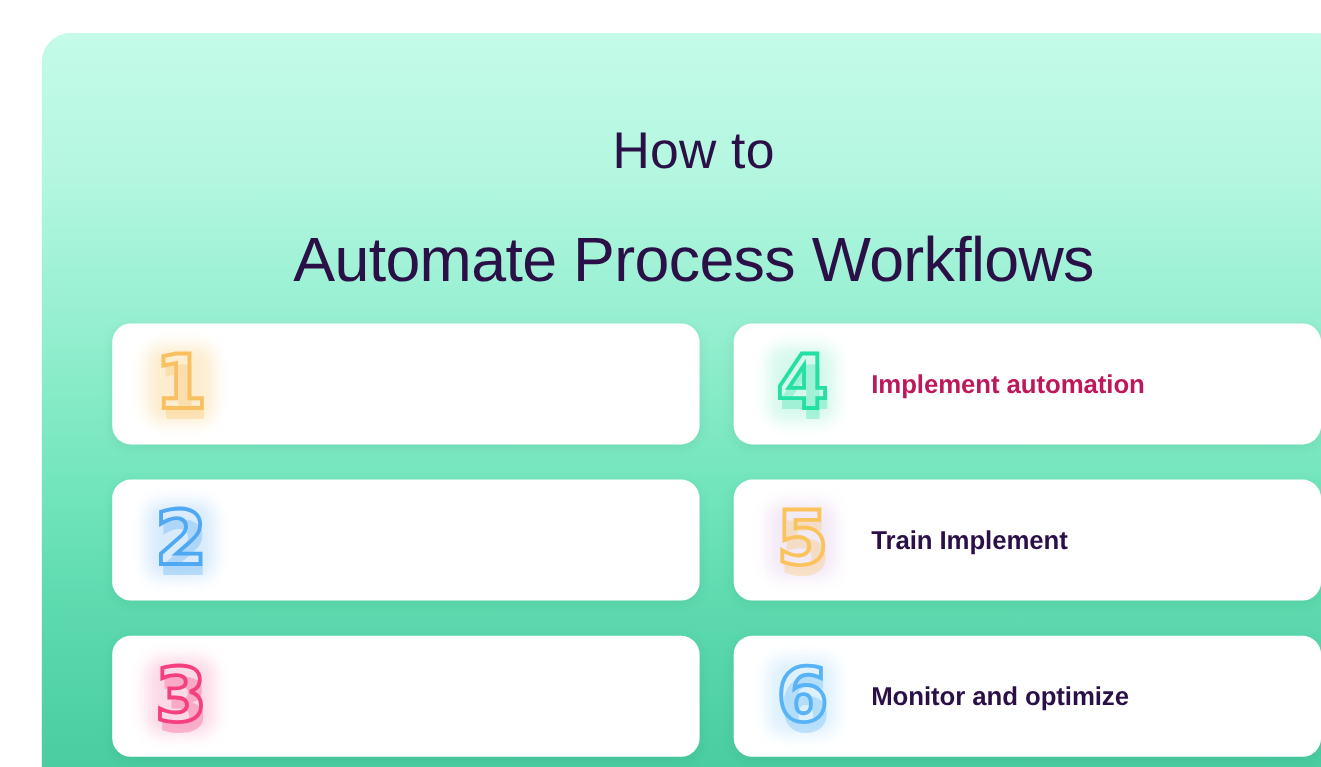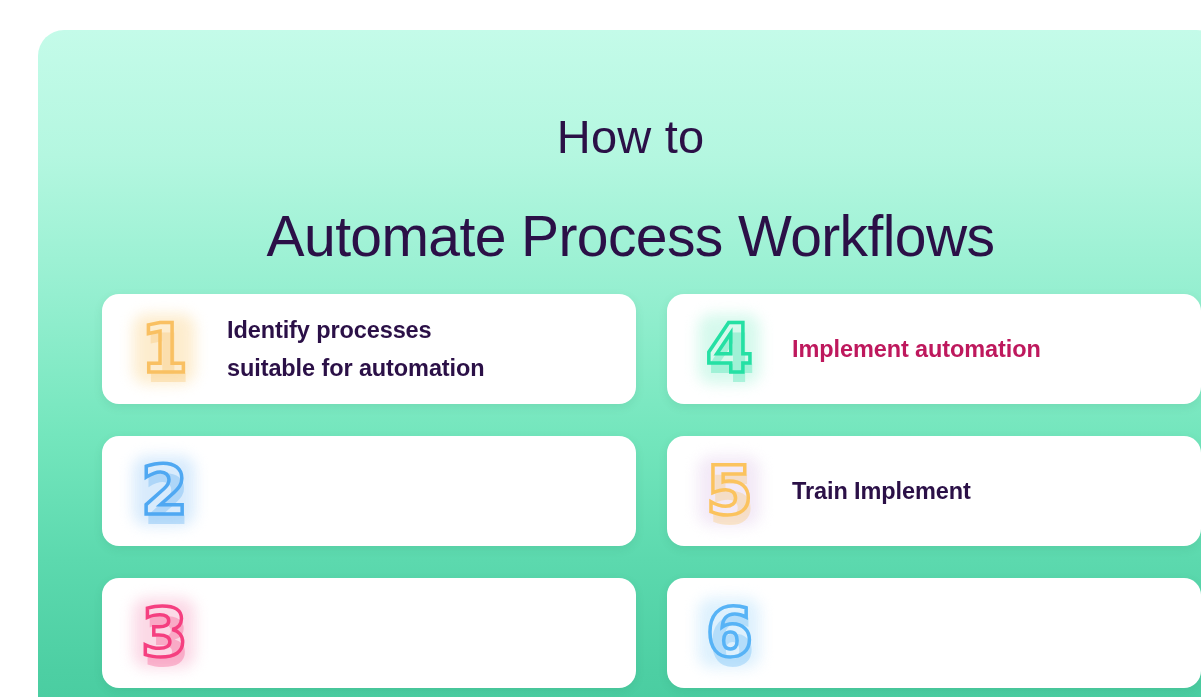--- a/index.html
+++ b/index.html
@@ -159,22 +159,20 @@
     </div>
 
     <div class="grid">
 
       <div class="card" style="background: rgb(255, 255, 255);">
         <div class="numeral">
           <span class="glow" style="background: rgb(253, 236, 204);"></span>
           <span class="digit-fill" style="color: rgb(249, 192, 98);">1</span>
           <span class="digit" style="-webkit-text-stroke-color: rgb(249, 192, 98);">1</span>
         </div>
-        <div class="card-label" style="color: rgb(43, 16, 71);">Identify processes
-suitable for automation</div>
       </div>
 
       <div class="card" style="background: rgb(255, 255, 255);">
         <div class="numeral">
           <span class="glow" style="background: rgb(212, 249, 236);"></span>
           <span class="digit-fill" style="color: rgb(37, 224, 164);">4</span>
           <span class="digit" style="-webkit-text-stroke-color: rgb(37, 224, 164);">4</span>
         </div>
         <div class="card-label" style="color: #be185d;">Implement automation</div>
       </div>
@@ -203,17 +201,18 @@
           <span class="digit" style="-webkit-text-stroke-color: rgb(245, 63, 128);">3</span>
         </div>
       </div>
 
       <div class="card" style="background: rgb(255, 255, 255);">
         <div class="numeral">
           <span class="glow" style="background: rgb(220, 240, 253);"></span>
           <span class="digit-fill" style="color: rgb(87, 179, 246);">6</span>
           <span class="digit" style="-webkit-text-stroke-color: rgb(87, 179, 246);">6</span>
         </div>
+        <div class="card-label" style="color: rgb(43, 16, 71);">Monitor and optimize</div>
       </div>
 
     </div>
   </div>
 </div>
 
 </body></html>

